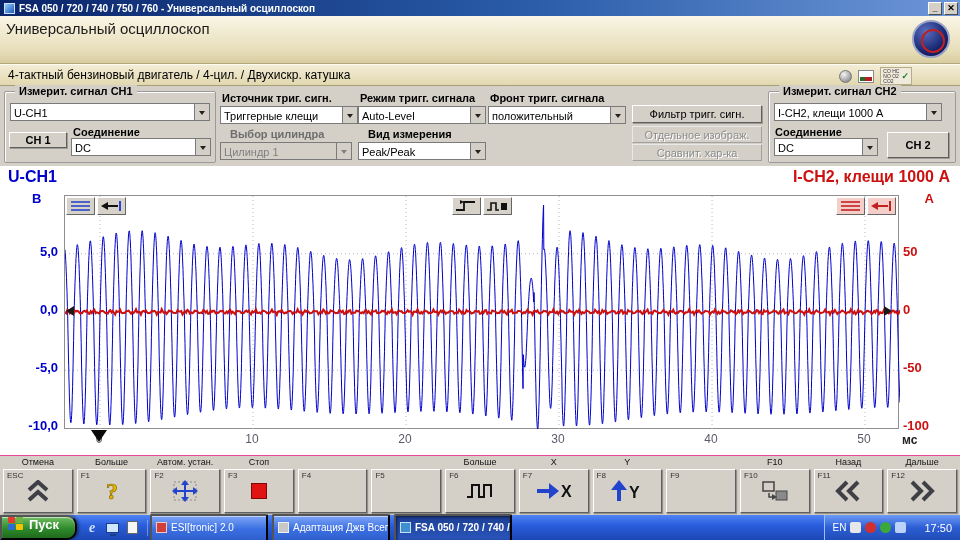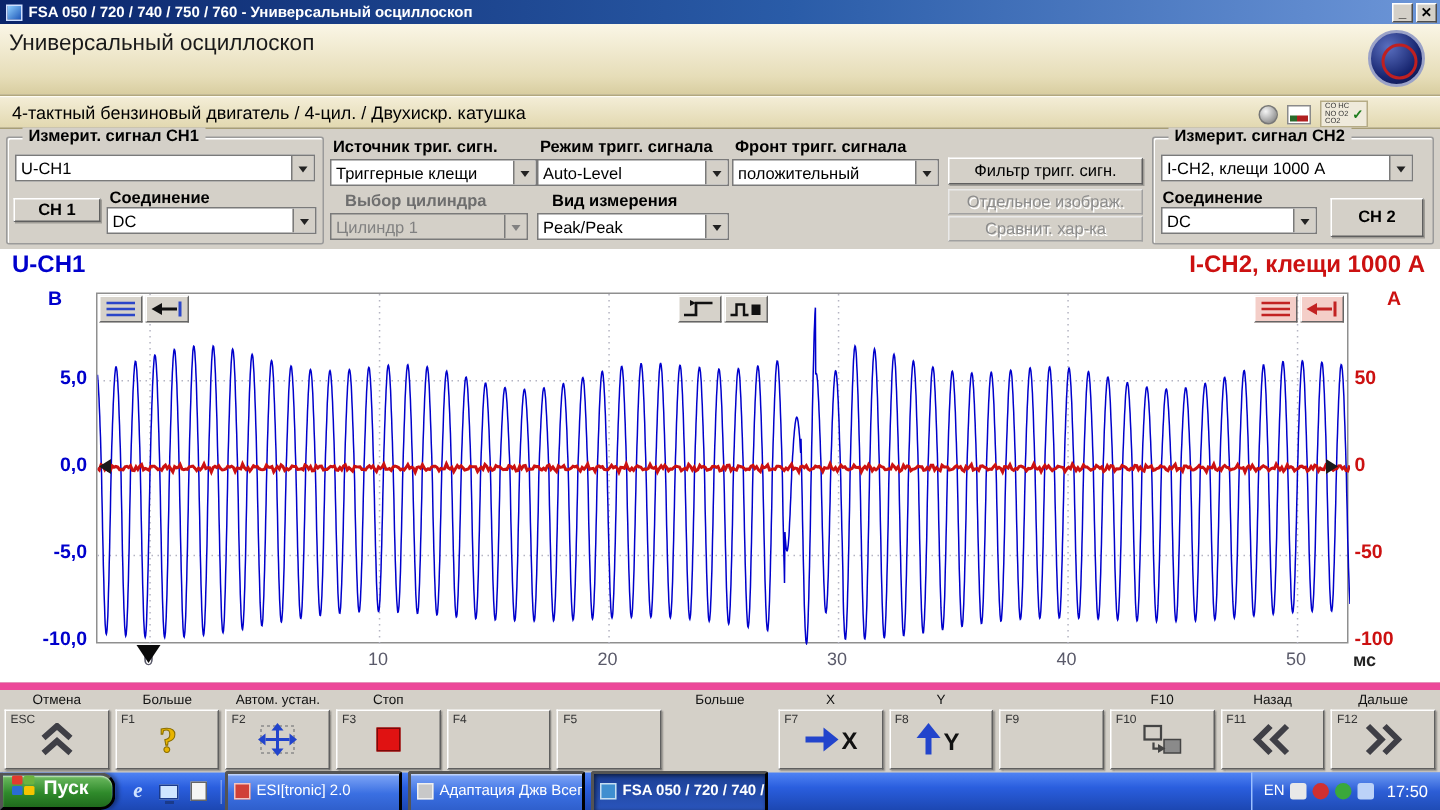--- a/index.html
+++ b/index.html
@@ -75,21 +75,21 @@
   .mini-btn.pink{background:#f4cec8}
   .marker-tri{position:absolute;left:91px;top:264px;width:0;height:0;
     border-left:8px solid transparent;border-right:8px solid transparent;border-top:12px solid #0a0a0a}
   .zmark-l{position:absolute;left:66px;top:140px;width:0;height:0;
     border-top:5px solid transparent;border-bottom:5px solid transparent;border-right:8px solid #1a1a1a}
   .zmark-r{position:absolute;left:884px;top:140px;width:0;height:0;
     border-top:5px solid transparent;border-bottom:5px solid transparent;border-left:8px solid #1a1a1a}
 
   
   .fkeys{position:absolute;left:0;top:455px;width:960px;height:60px;background:#d4d0c8;
-    border-top:5px solid #ec4899;display:flex;padding:1px 1px 2px}
+    border-top:1px solid #ec4899;display:flex;padding:1px 1px 2px}
   .fcell{flex:1;display:flex;flex-direction:column;padding:0 2px;min-width:0}
   .fname{height:12px;font-size:9px;text-align:center;white-space:nowrap;overflow:hidden;color:#111}
   .fbtn{flex:1;position:relative;background:#d4d0c8;border:1px solid;border-color:#fff #5f5f5f #5f5f5f #fff;
     box-shadow:1px 1px 1px rgba(0,0,0,.3);display:flex;align-items:center;justify-content:center}
   .fkeylbl{position:absolute;left:3px;top:1px;font-size:8px;color:#333}
   .stop-sq{width:16px;height:16px;background:#e01212;border:1px solid #7d0808}
 
   
   .taskbar{position:absolute;left:0;top:515px;width:960px;height:25px;
     background:linear-gradient(#4f83f4,#2a5ede 40%,#1c47b2);display:flex;align-items:center}
@@ -106,21 +106,21 @@
   .doc-ic{width:11px;height:13px;background:#f5f5f5;border:1px solid #666}
   .task{width:118px;height:21px;margin:0 2px;border-radius:2px;flex:none;
     background:linear-gradient(#7fa6f7,#3a6fe2 55%,#2f5fcc);box-shadow:inset 0 1px 0 rgba(255,255,255,.5);
     color:#fff;font-size:10px;display:flex;align-items:center;gap:4px;padding:12px 4px;white-space:nowrap;overflow:hidden}
   .task.active{background:linear-gradient(#1c3f94,#2a55bc);box-shadow:inset 1px 1px 3px rgba(0,0,0,.6);font-weight:bold}
   .task-ic{width:11px;height:11px;flex:none;border:1px solid rgba(255,255,255,.7)}
   .tray{margin-left:auto;height:25px;display:flex;align-items:center;gap:4px;padding:0 8px 0 8px;
     background:linear-gradient(#6d9bf5,#2d5ed6 50%,#1f4cb6);border-left:1px solid #9cc0ff;color:#fff}
   .tray-lang{font-size:10px;font-weight:normal}
   .tray-ic{width:11px;height:11px;border-radius:2px}
-  .tray-clock{font-size:11px;margin-left:4px}
+  .tray-clock{font-size:11px;margin-left:14px}
 </style>
 </head>
 <body>
 
 <div class="titlebar">
   <span class="tb-icon"></span>
   <span class="tb-title">FSA 050 / 720 / 740 / 750 / 760 - Универсальный осциллоскоп</span>
   <span class="tb-btns">
     <span class="tb-btn">_</span>
     <span class="tb-btn">✕</span>
@@ -369,20 +369,26 @@
 
   <div class="fcell">
     <div class="fname"></div>
     <button class="fbtn">
       <span class="fkeylbl">F5</span>
     </button>
   </div>
 
   <div class="fcell">
     <div class="fname">Больше</div>
+    <button class="fbtn">
+      <span class="fkeylbl">F6</span>
+      <svg width="30" height="22" viewBox="0 0 30 22">
+          <polyline points="2,17 7,17 7,5 14,5 14,17 19,17 19,5 26,5 26,17" fill="none" stroke="#111" stroke-width="2"></polyline>
+        </svg>
+    </button>
   </div>
 
   <div class="fcell">
     <div class="fname">X</div>
     <button class="fbtn">
       <span class="fkeylbl">F7</span>
       <svg width="38" height="22" viewBox="0 0 38 22">
           <line x1="2" y1="11" x2="15" y2="11" stroke="#2244cc" stroke-width="4"></line>
           <polygon points="14,3 14,19 24,11" fill="#2244cc"></polygon>
           <text x="26" y="17" font-size="16" font-weight="bold" fill="#111">X</text>

